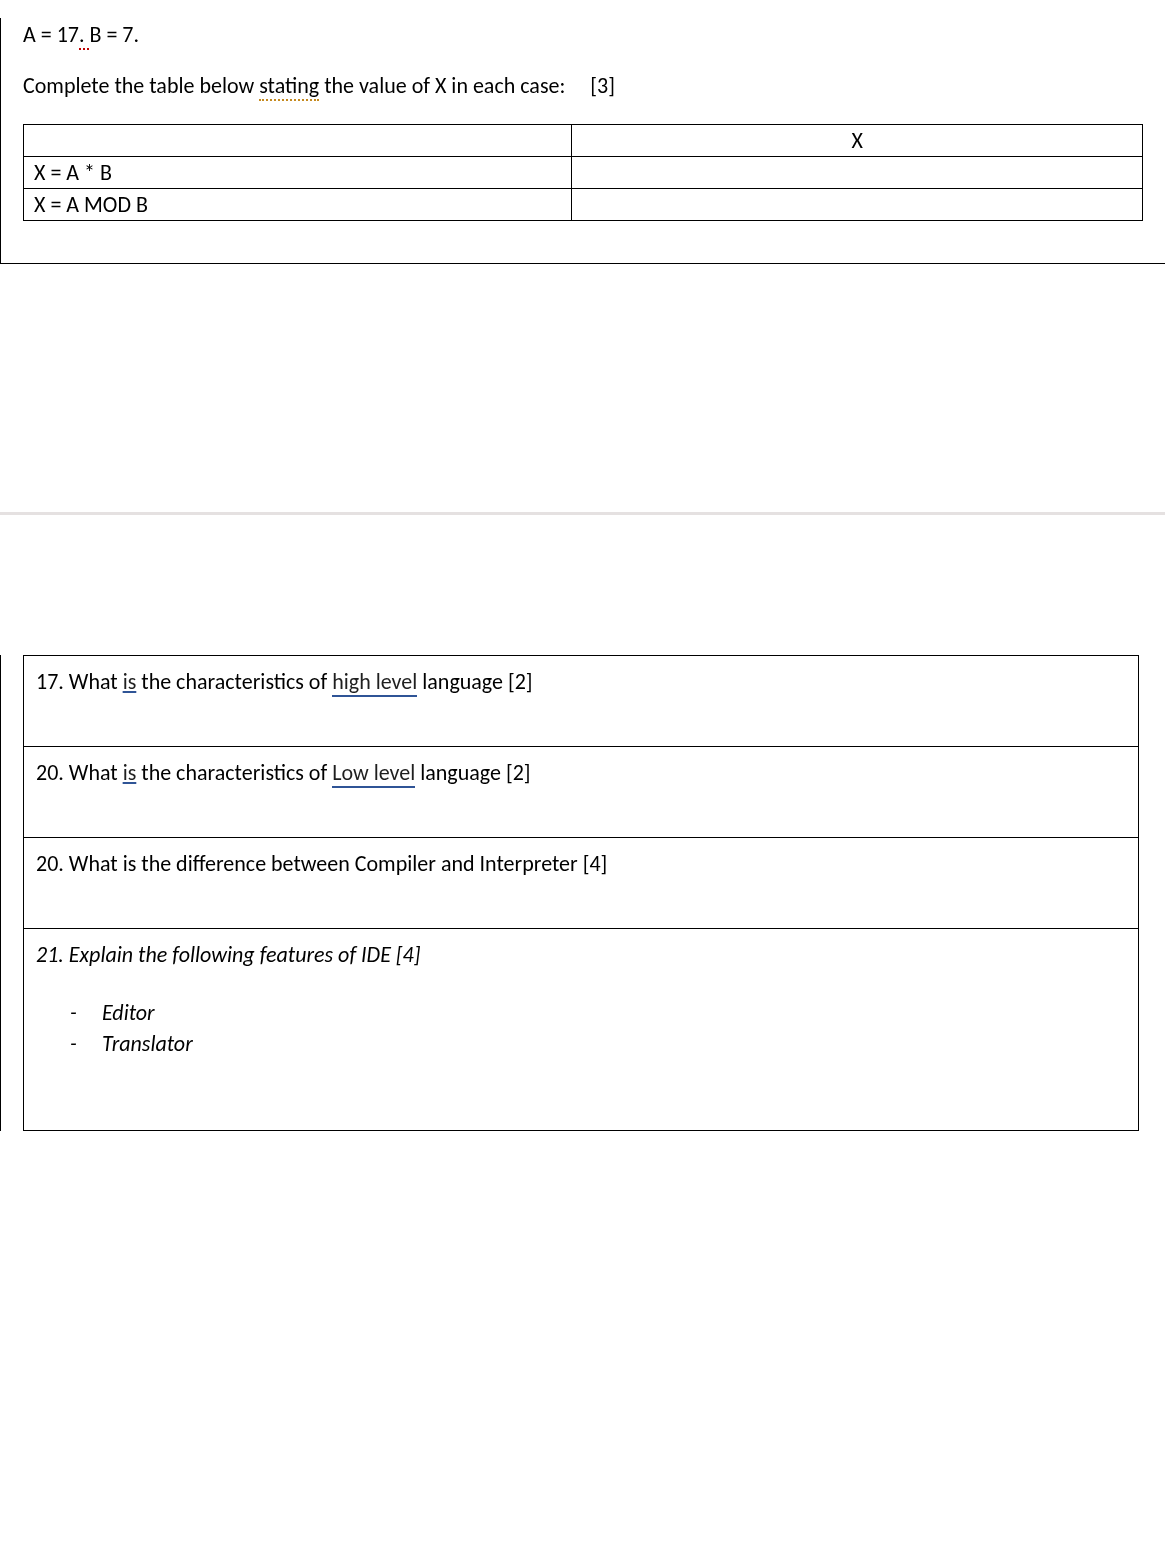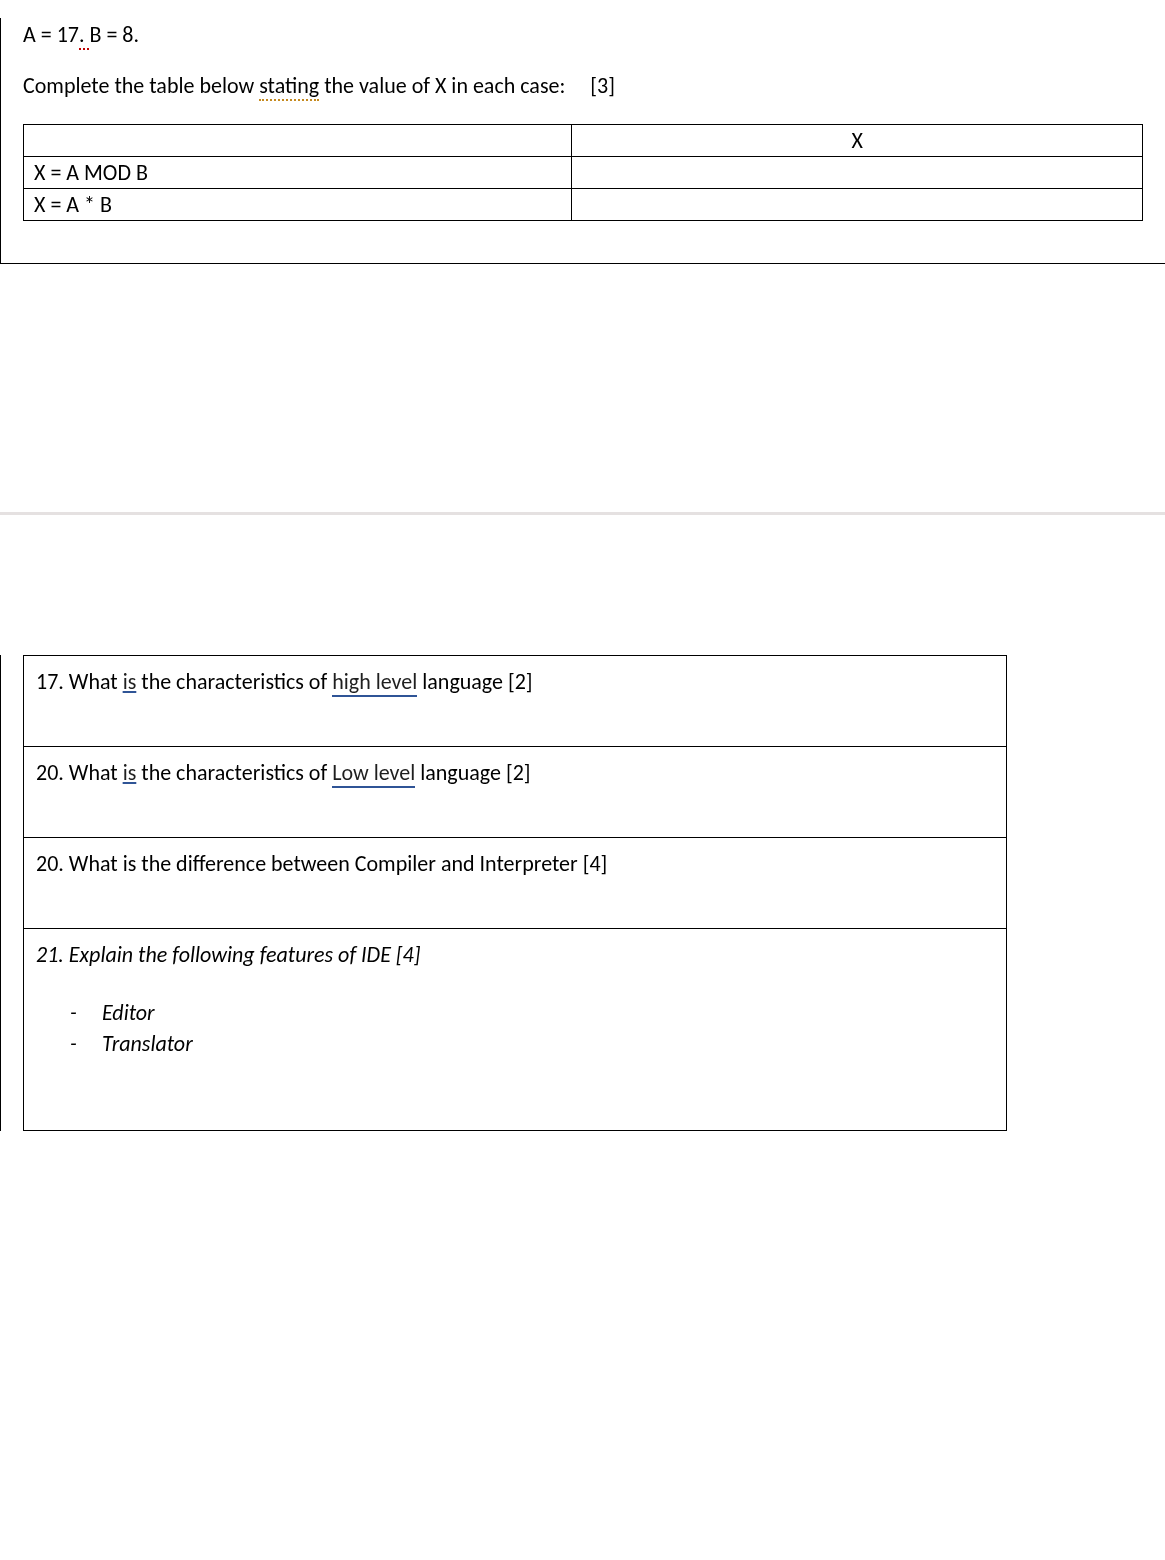--- a/index.html
+++ b/index.html
@@ -46,21 +46,21 @@
     border-top: 3px solid #e5e1e1;
     width: 100%;
   }
   .page-bottom {
     margin-top: 140px;
     border-left: 1px solid #000;
     padding: 0;
   }
   .q-table {
     border-collapse: collapse;
-    width: 984px;
+    width: 1116px;
     margin-left: 22px;
     font-size: 22px;
   }
   .q-table td {
     border: 1px solid #000;
     padding: 10px 12px 48px 12px;
     vertical-align: top;
     line-height: 1.45;
   }
   .sp-blue { color: #1f1f1f; border-bottom: 2px solid #2f5496; }
@@ -77,39 +77,39 @@
     width: 32px;
     margin-left: -32px;
   }
   .ide-cell { padding-bottom: 70px !important; font-style: italic; }
 </style>
 </head>
 <body>
 
 <div class="page-top">
   <div class="intro-line">
-    <span>A = 17</span><span class="sp-red">.  </span><span>B = 8.</span>
+    <span>A = 17</span><span class="sp-red">.  </span><span>B = 7.</span>
   </div>
   <div class="intro-line">
     <span>Complete the table below </span><span class="sp-orange">stating</span><span> the value of X in each case:</span>
     <span class="marks">[3]</span>
   </div>
 
   <table class="x-table">
     <tbody>
         <tr>
       <th class="empty-left" style="width:49%;"></th>
       <th class="col-x">X</th>
     </tr>
     <tr>
-      <td>X = A MOD B</td>
+      <td>X = A * B</td>
       <td></td>
     </tr>
     <tr>
-      <td>X = A * B</td>
+      <td>X = A MOD B</td>
       <td></td>
     </tr>
   </tbody>
     </table>
 </div>
 
 <div class="page-gap"></div>
 <div class="page-divider"></div>
 
 <div class="page-bottom">

